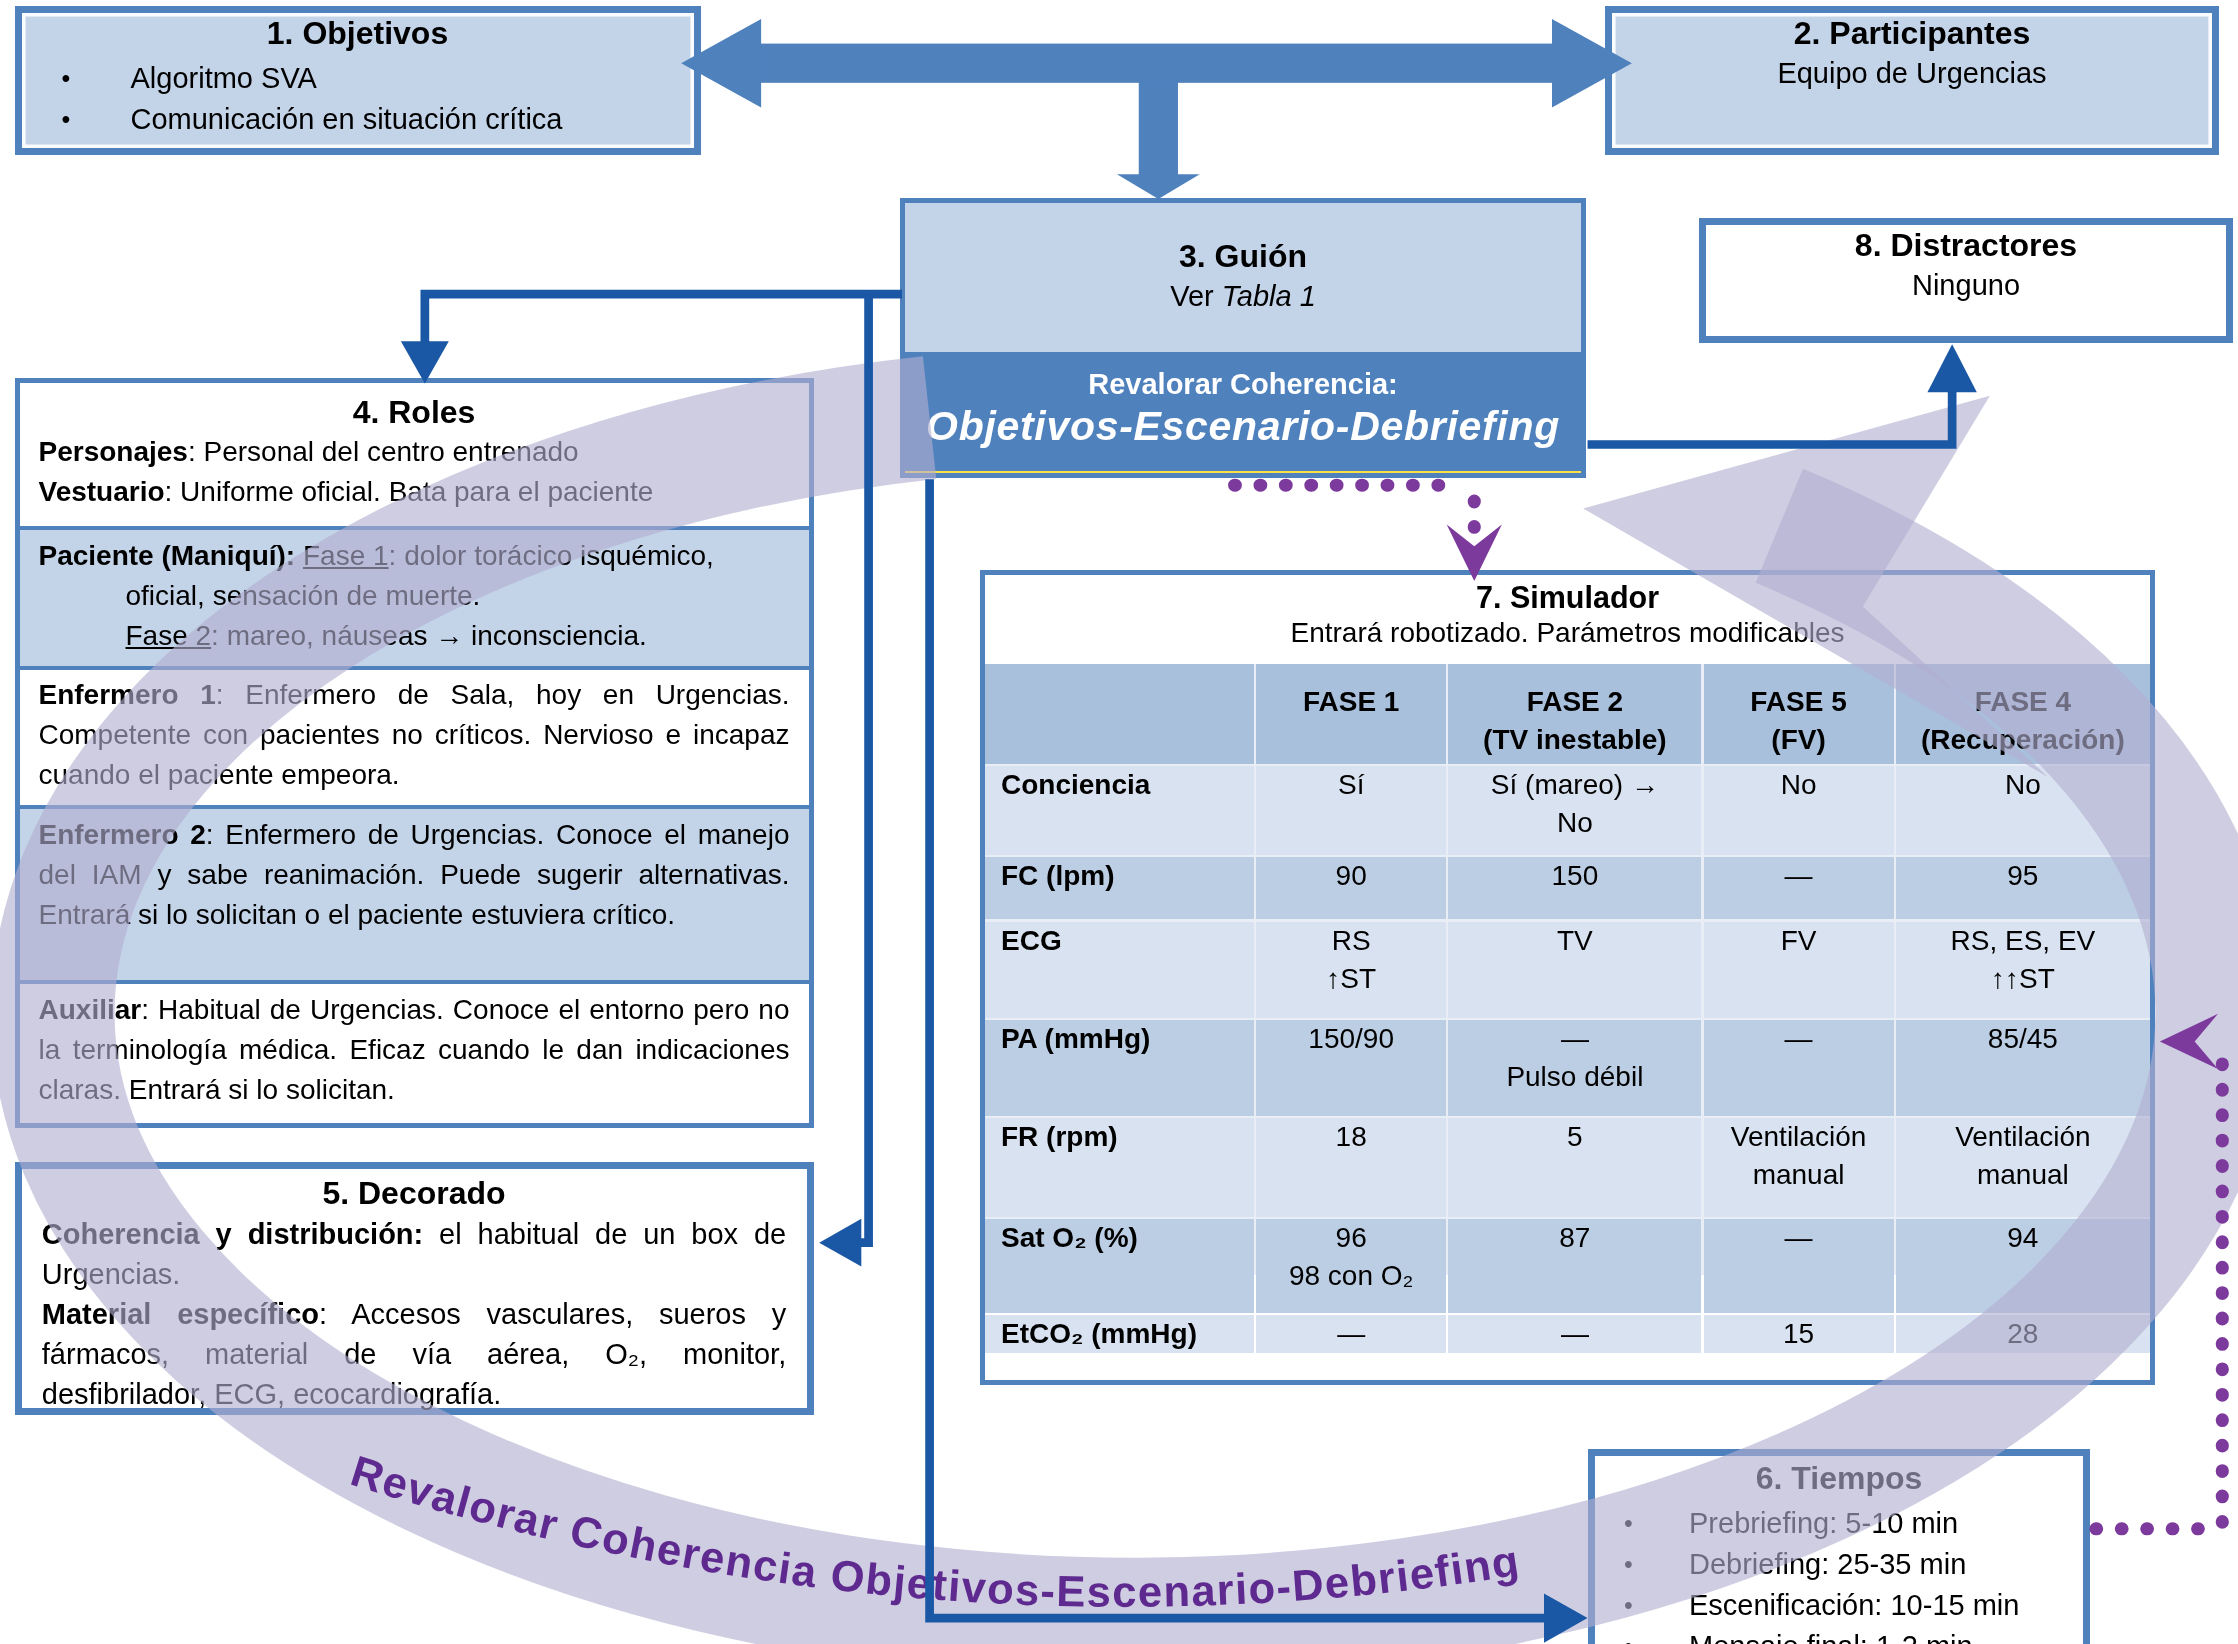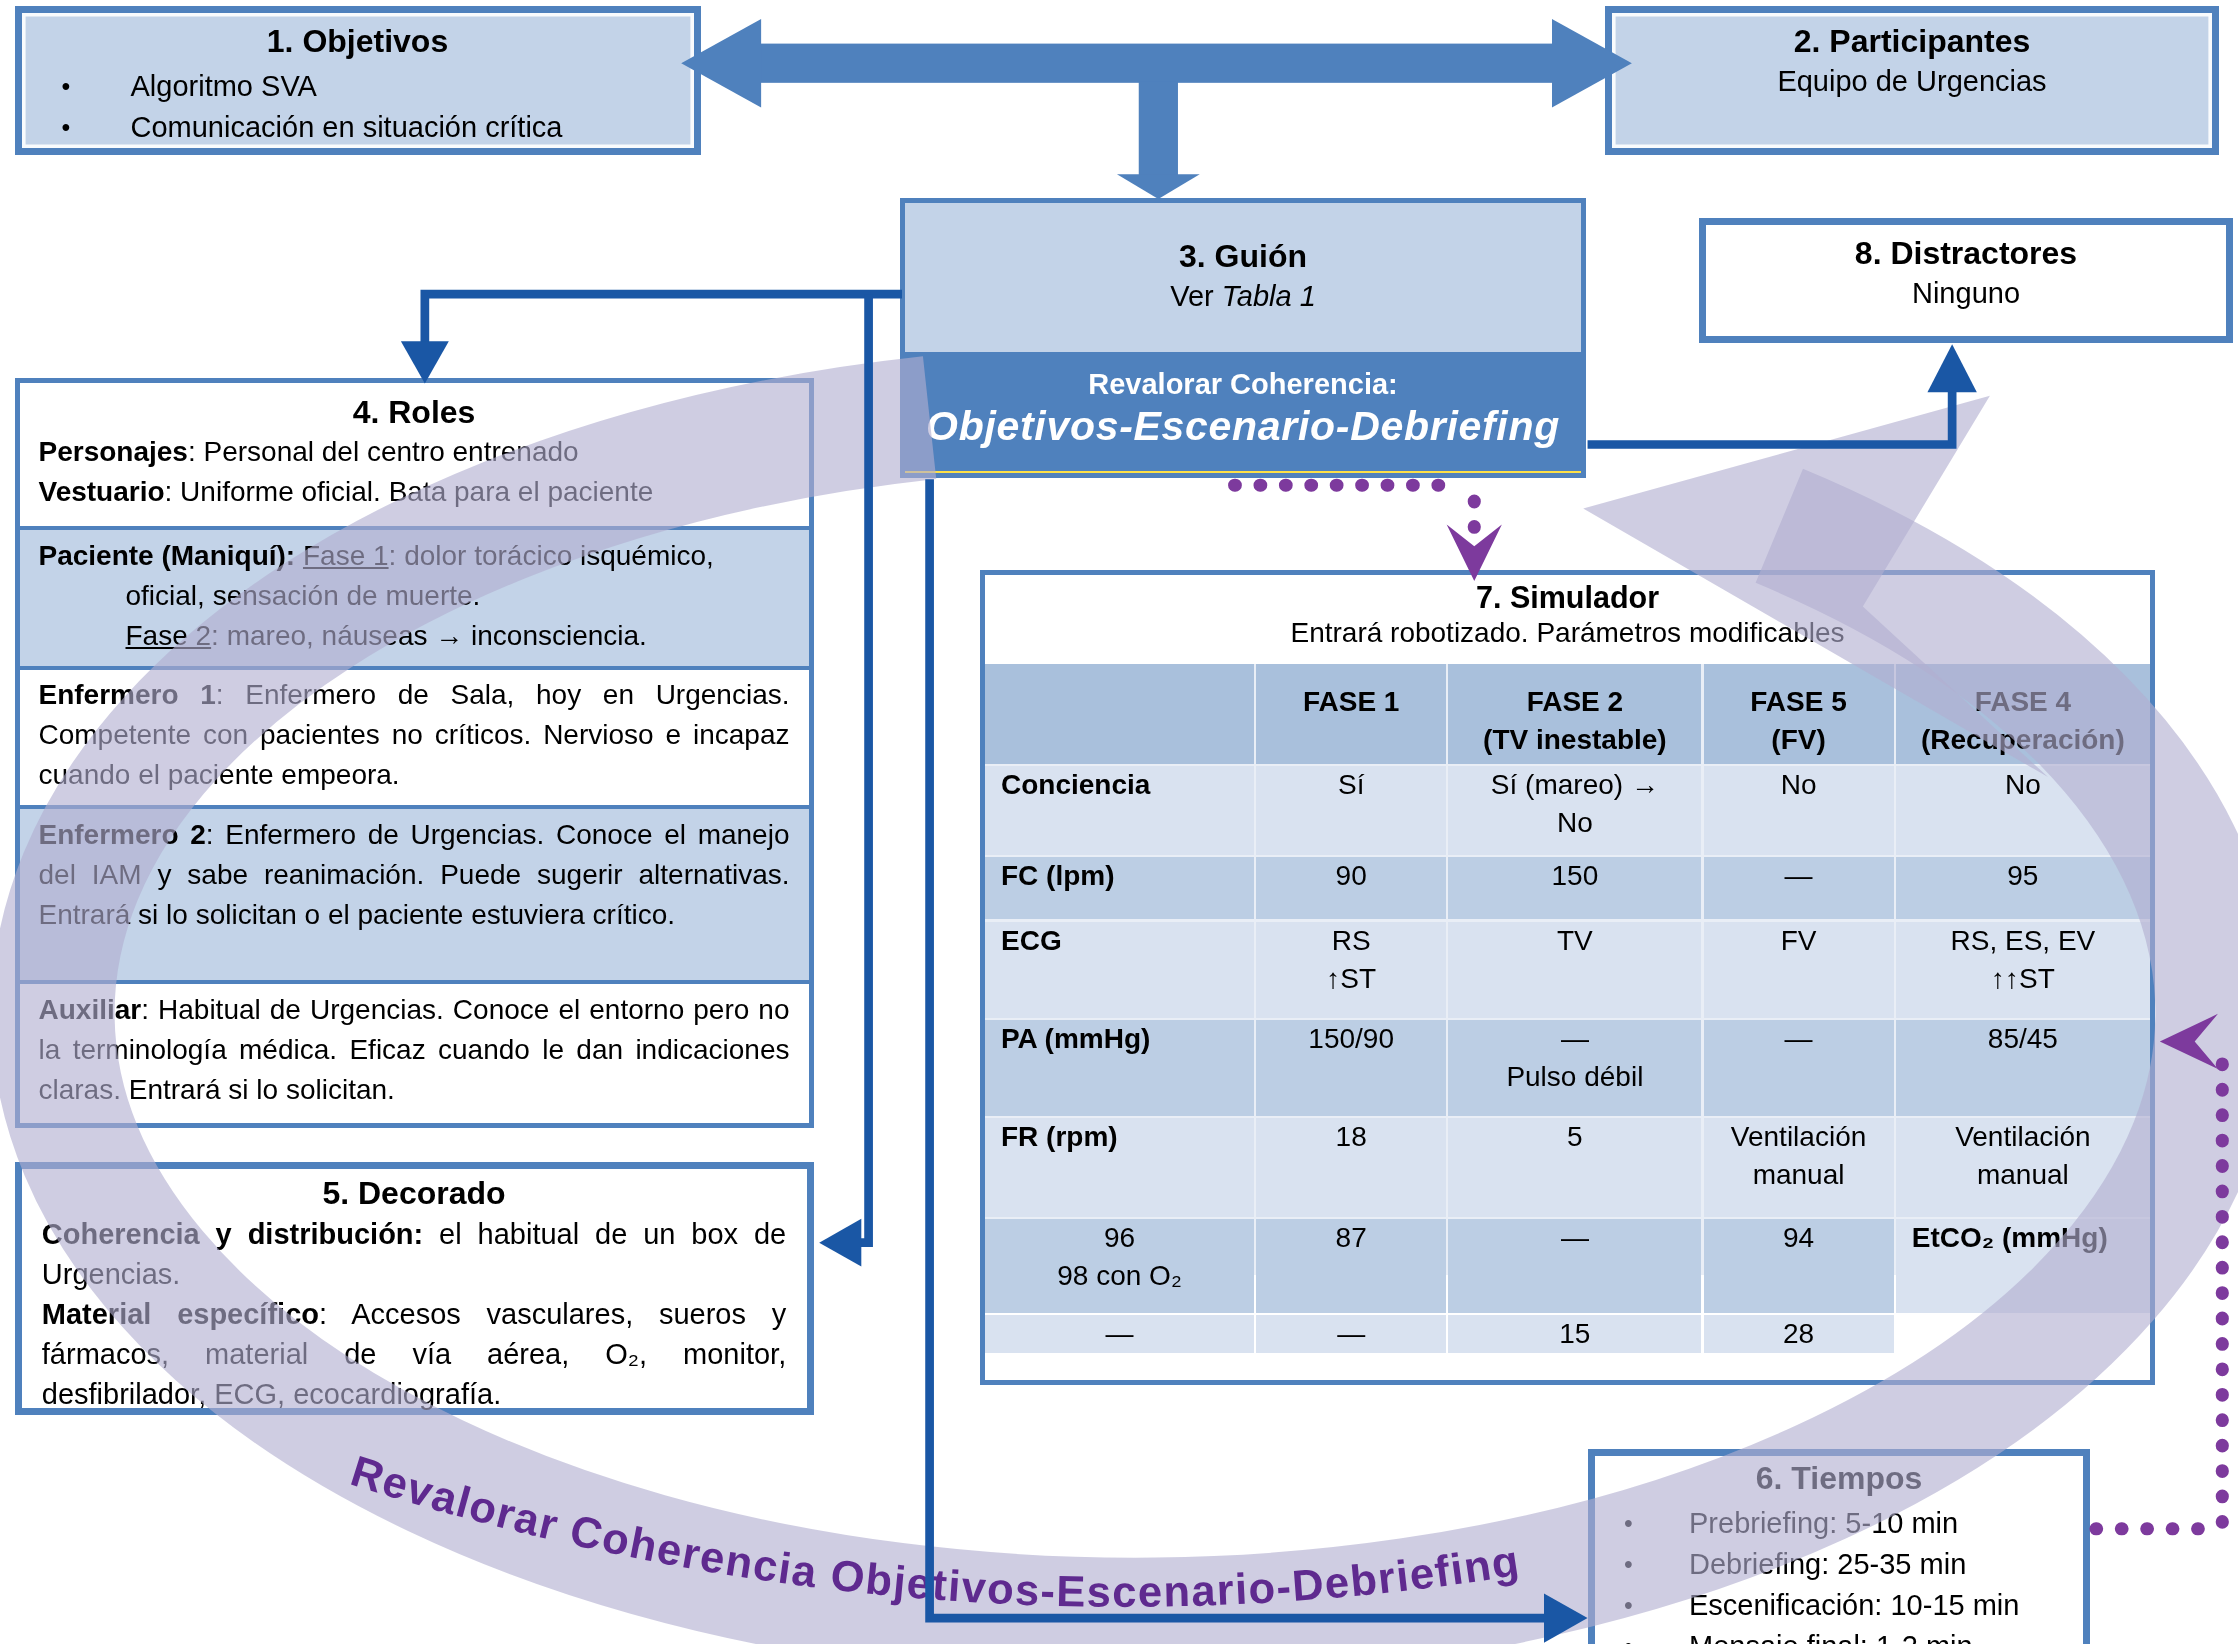--- a/index.html
+++ b/index.html
@@ -3,21 +3,21 @@
 <meta charset="utf-8">
 <style>
   html,body{margin:0;padding:0;background:#fff;}
   #canvas{position:relative;width:2239px;height:1645px;background:#fff;overflow:hidden;
           font-family:"Liberation Sans","DejaVu Sans",sans-serif;color:#000;}
   .abs{position:absolute;box-sizing:border-box;}
 
   
   .nbox{border:7.3px solid #4f81bd;background:#fff;z-index:1;}
   .fillblue{background:#c3d3e8;box-shadow:inset 0 0 0 3.6px rgba(255,255,255,.9);}
-  .boxtitle{font-weight:bold;font-size:32px;text-align:center;line-height:41px;padding-top:8px;}
+  .boxtitle{font-weight:bold;font-size:32px;text-align:center;line-height:41px;padding-top:0;}
   .boxsub{font-size:29px;text-align:center;line-height:38px;}
 
   .bullets{padding:4.4px 0 0 0;}
   .bullet-item{position:relative;font-size:29px;line-height:41px;padding-left:109px;text-align:left;}
   .bullet-item .dot{position:absolute;left:40px;top:0;font-size:25px;}
   .bullets-tight .bullet-item{padding-left:94px;line-height:41px;}
   .bullets-tight .dot{left:29px;}
 
   
   #box3{border:5.8px solid #4f81bd;background:#fde047;z-index:1;padding:0;}
@@ -163,20 +163,21 @@
 Pulso débil</div>
         <div class="cell rmed">—</div>
         <div class="cell rmed">85/45</div>
         <div class="cell rlight lab">FR (rpm)</div>
         <div class="cell rlight">18</div>
         <div class="cell rlight">5</div>
         <div class="cell rlight">Ventilación
 manual</div>
         <div class="cell rlight">Ventilación
 manual</div>
+        <div class="cell rmed lab">Sat O₂ (%)</div>
         <div class="cell rmed">96
 98 con O₂</div>
         <div class="cell rmed">87</div>
         <div class="cell rmed">—</div>
         <div class="cell rmed">94</div>
         <div class="cell rlight lab">EtCO₂ (mmHg)</div>
         <div class="cell rlight">—</div>
         <div class="cell rlight">—</div>
         <div class="cell rlight">15</div>
         <div class="cell rlight">28</div>

